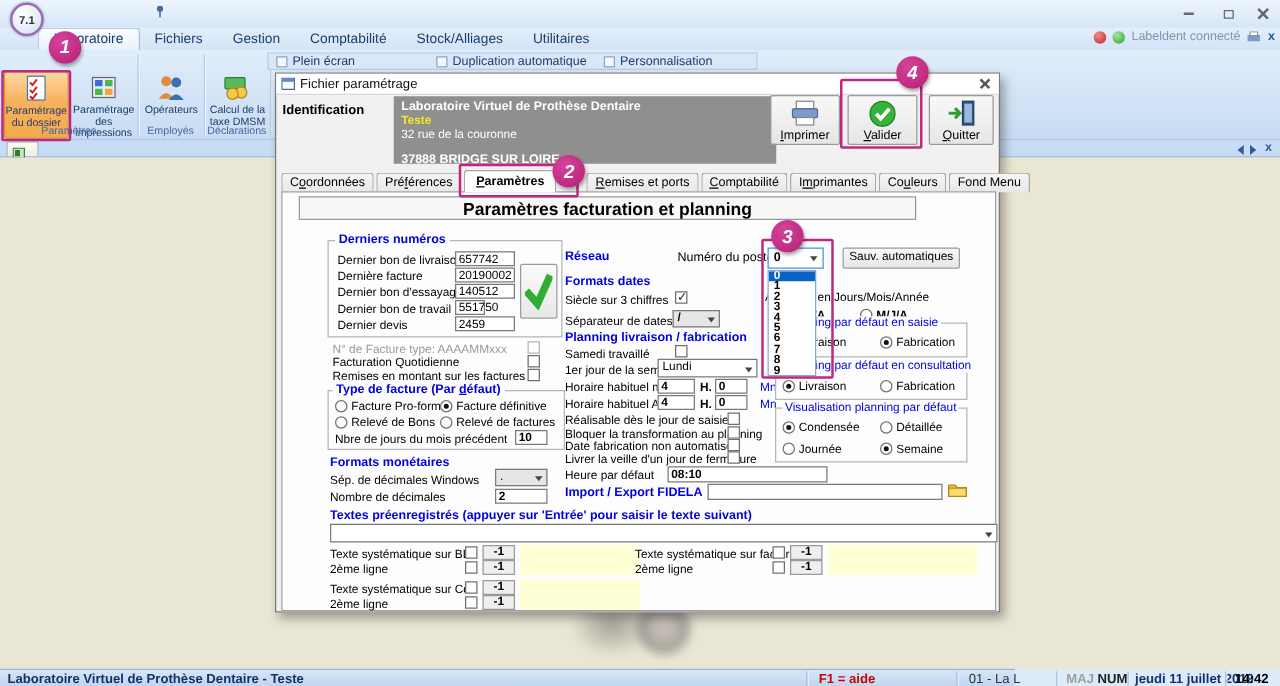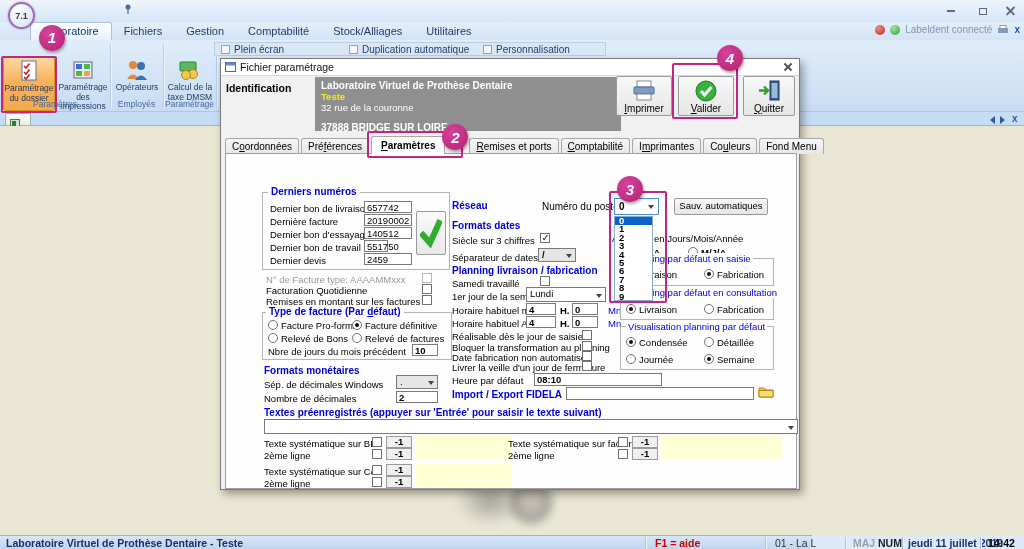--- a/index.html
+++ b/index.html
@@ -188,21 +188,21 @@
     <div class="rbtn" style="left:166px;width:48px">
       <span class="ic"><svg width="24" height="22">
             <rect x="2" y="3" width="16" height="9" rx="1" fill="#5cb85c" stroke="#2e7d32"></rect>
             <circle cx="15" cy="15" r="4.5" fill="#f2c94c" stroke="#b8860b"></circle>
             <circle cx="8" cy="16" r="4.5" fill="#f2c94c" stroke="#b8860b"></circle>
           </svg></span>
       <span>Calcul de la taxe DMSM</span>
     </div>
     <div class="rgrouplab" style="left:0;width:110px"><span>Paramètres</span></div>
     <div class="rgrouplab" style="left:110px;width:53px"><span>Employés</span></div>
-    <div class="rgrouplab" style="left:163px;width:53px"><span>Paramétrage</span></div>
+    <div class="rgrouplab" style="left:163px;width:53px"><span>Déclarations</span></div>
     <div class="rsep" style="left:110px"></div>
     <div class="rsep" style="left:163px"></div>
     <div class="rsep" style="left:216px"></div>
     <div class="optbar">
       <span class="minicb" style="left:6px"></span>
       <span class="optlab" style="left:19px">Plein écran</span>
       <span class="minicb" style="left:134px"></span>
       <span class="optlab" style="left:147px">Duplication automatique</span>
       <span class="minicb" style="left:268px"></span>
       <span class="optlab" style="left:281px">Personnalisation</span>
@@ -284,20 +284,21 @@
           </div>
       </div>
       <div class="dtab" style="margin-left:22px"><span></span><span class="key">R</span><span>emises et ports</span></div>
       <div class="dtab"><span></span><span class="key">C</span><span>omptabilité</span></div>
       <div class="dtab"><span>I</span><span class="key">m</span><span>primantes</span></div>
       <div class="dtab"><span>Co</span><span class="key">u</span><span>leurs</span></div>
       <div class="dtab"><span>Fond Menu</span><span class="key"></span><span></span></div>
     </div>
 
     <div class="page">
+      <div class="hdr">Paramètres facturation et planning</div>
 
       <div class="gbox" style="left:36px;top:38px;width:188px;height:78px"></div>
       <span class="gtitle" style="left:42px;top:32px">Derniers numéros</span>
       <span class="lb" style="left:44px;top:49px">Dernier bon de livraison</span>
       <span class="f" style="left:138px;top:47px;width:48px">657742</span>
       <span class="lb" style="left:44px;top:62px">Dernière facture</span>
       <span class="f" style="left:138px;top:60px;width:48px">20190002</span>
       <span class="lb" style="left:44px;top:75px">Dernier bon d'essayage</span>
       <span class="f" style="left:138px;top:73px;width:48px">140512</span>
       <span class="lb" style="left:44px;top:88px">Dernier bon de travail</span>

